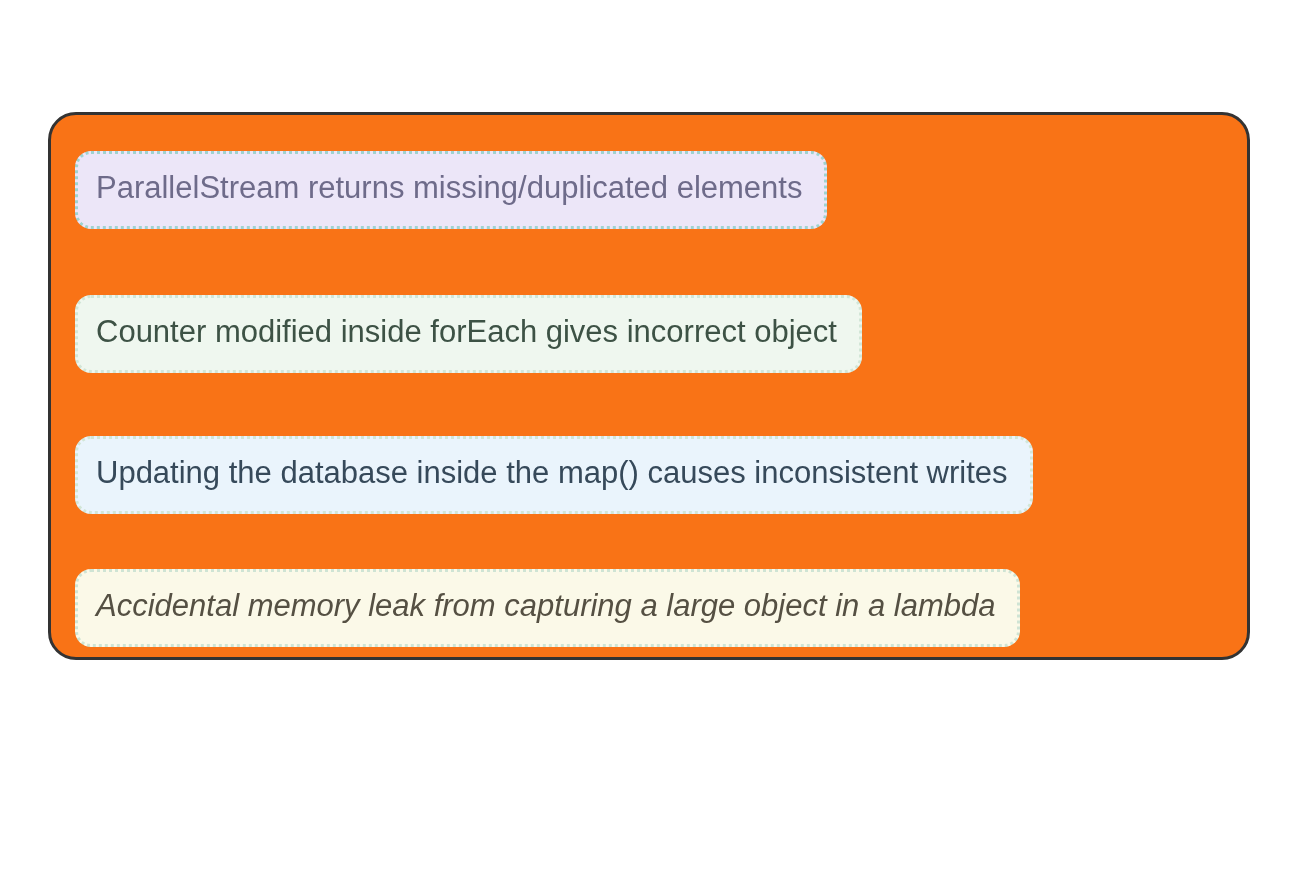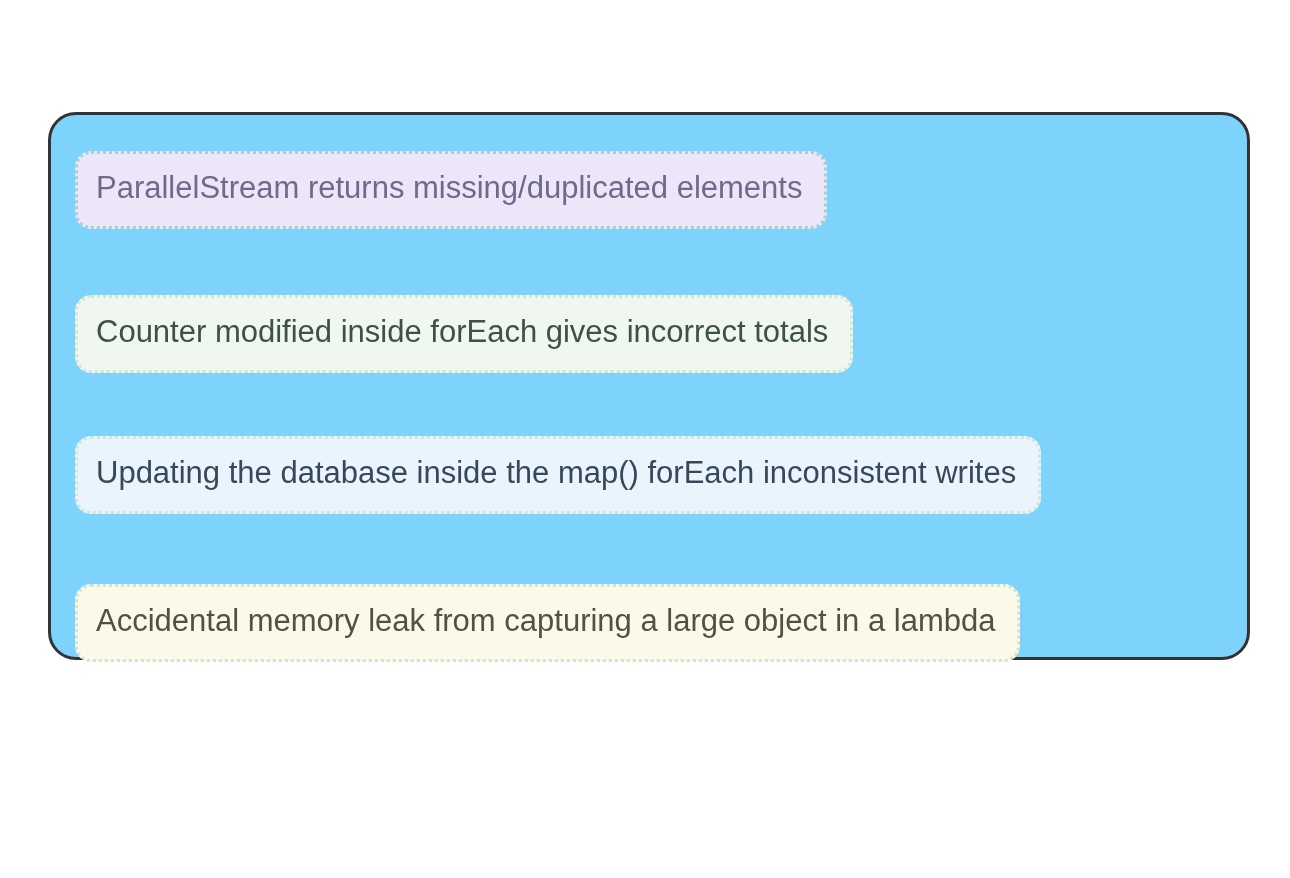--- a/index.html
+++ b/index.html
@@ -35,21 +35,21 @@
 
   .outer-box {
     position: absolute;
     left: 48px;
     top: 112px;
     width: 1202px;
     height: 548px;
     box-sizing: border-box;
     border: 3px solid #333333;
     border-radius: 28px;
-    background: #7dd3fc;
+    background: #f97316;
   }
 
   .items-list {
     position: absolute;
     left: 0;
     top: 0;
     width: 100%;
     height: 100%;
     box-sizing: border-box;
     padding: 34px 30px 30px 24px;
@@ -88,42 +88,43 @@
     background: #eaf4fc;
     border-color: #d2e6d7;
     color: #36495a;
     margin-top: 63px;
   }
 
   .node-4 {
     background: #fbf9e8;
     border-color: #cfe4d4;
     color: #555043;
-    margin-top: 70px;
+    margin-top: 55px;
+    font-style: italic;
   }
 </style>
 </head>
 <body>
 
 <div class="page">
 
 
   <div class="outer-box">
     <div class="items-list">
 
       <div class="node node-1">
         <span>ParallelStream returns missing/duplicated elements</span>
       </div>
 
       <div class="node node-2">
-        <span>Counter modified inside forEach gives incorrect totals</span>
+        <span>Counter modified inside forEach gives incorrect object</span>
       </div>
 
       <div class="node node-3">
-        <span>Updating the database inside the map() forEach inconsistent writes</span>
+        <span>Updating the database inside the map() causes inconsistent writes</span>
       </div>
 
       <div class="node node-4">
         <span>Accidental memory leak from capturing a large object in a lambda</span>
       </div>
 
     </div>
   </div>
 
 </div>

